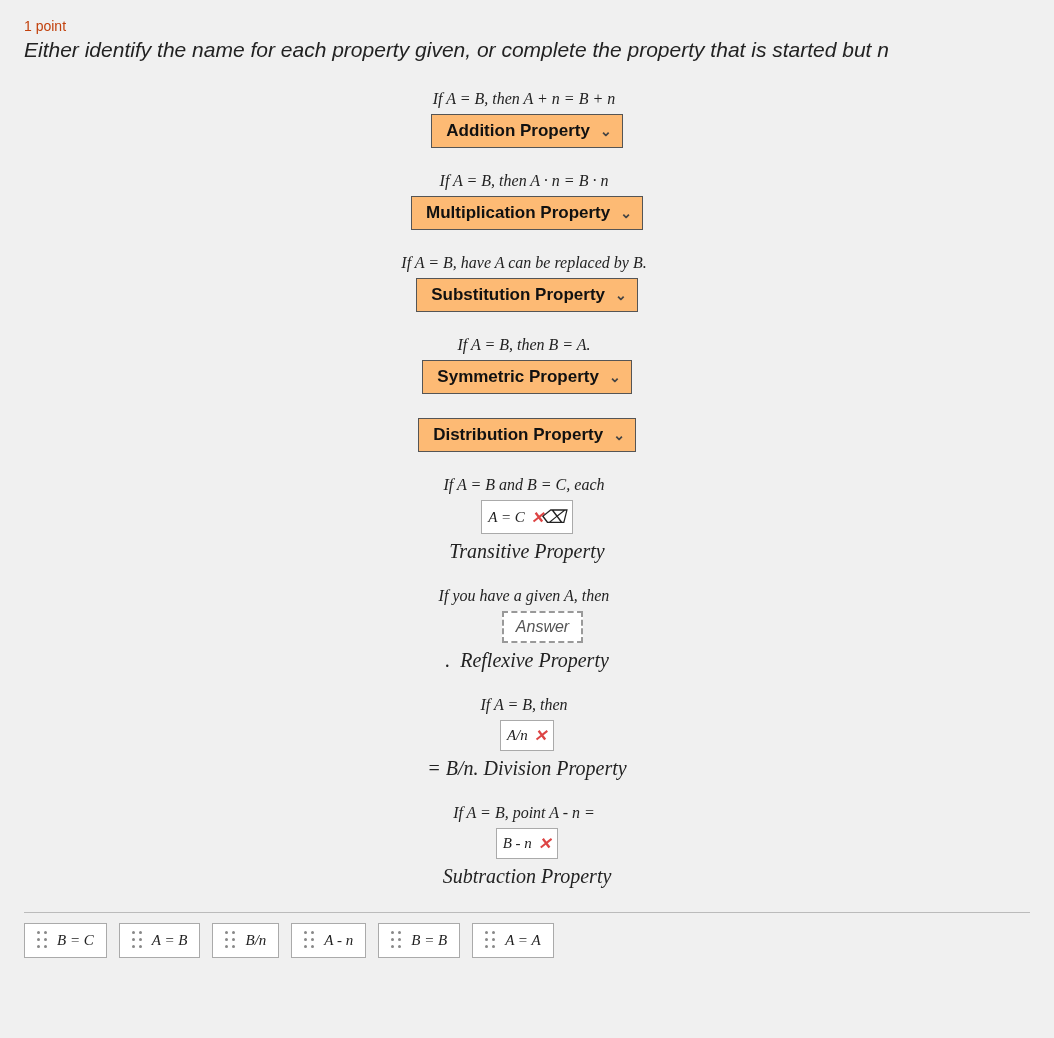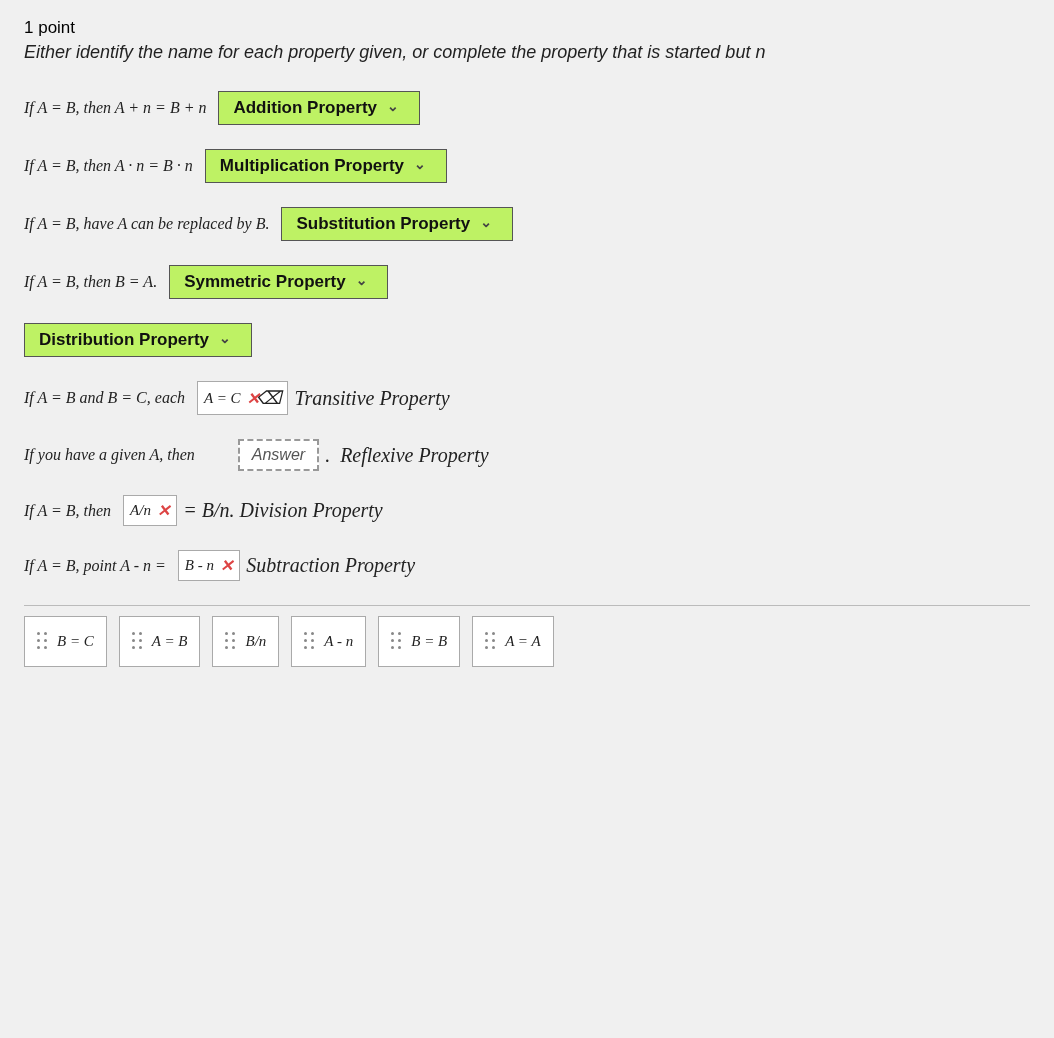--- a/index.html
+++ b/index.html
@@ -6,52 +6,53 @@
     body {
       background: #f0f0f0;
       font-family: 'Georgia', serif;
       font-size: 16px;
       color: #222;
       padding: 18px 24px;
       min-height: 1038px;
       width: 1054px;
     }
     .points-label {
-      font-size: 17px;
-      color: #000000;
+      font-size: 14px;
+      color: #c2410c;
       margin-bottom: 4px;
       font-family: Arial, sans-serif;
     }
     .instructions {
-      font-size: 18px;
+      font-size: 21px;
       font-style: italic;
       margin-bottom: 28px;
       color: #222;
       font-family: Arial, sans-serif;
     }
     .question-row {
       display: flex;
       align-items: center;
       margin-bottom: 24px;
       flex-wrap: wrap;
       gap: 6px;
+      flex-direction: column;
     }
     .question-text {
       font-style: italic;
       font-size: 16px;
       color: #222;
       margin-right: 6px;
       font-family: 'Georgia', serif;
     }
     .dropdown-box {
       display: inline-flex;
-      align-items: flex-start;
+      align-items: center;
       border: 1.5px solid #555;
-      background: #bef264;
-      padding: 6px 20px 6px 14px;
+      background: #fdba74;
+      padding: 6px 10px 6px 14px;
       font-size: 17px;
       font-weight: bold;
       font-family: Arial, sans-serif;
       color: #111;
       cursor: pointer;
       min-width: 160px;
       position: relative;
     }
     .dropdown-box .chevron {
       margin-left: 10px;
@@ -88,21 +89,21 @@
       margin-left: 6px;
       color: #d44;
       font-weight: bold;
       font-size: 16px;
     }
     .drag-tile {
       display: inline-flex;
       align-items: center;
       border: 1.5px solid #aaa;
       background: #fff;
-      padding: 15px 12px;
+      padding: 7px 12px;
       font-size: 15px;
       font-style: italic;
       color: #222;
       font-family: 'Georgia', serif;
       cursor: grab;
       margin-right: 4px;
       gap: 6px;
     }
     .drag-dots {
       display: grid;

